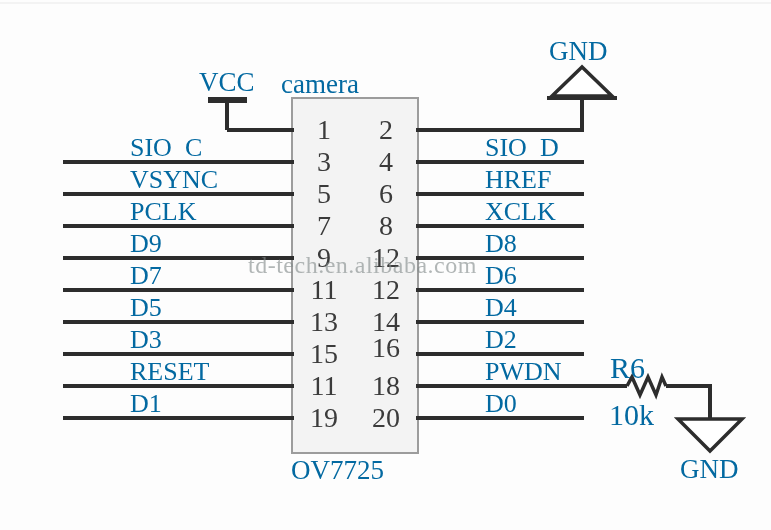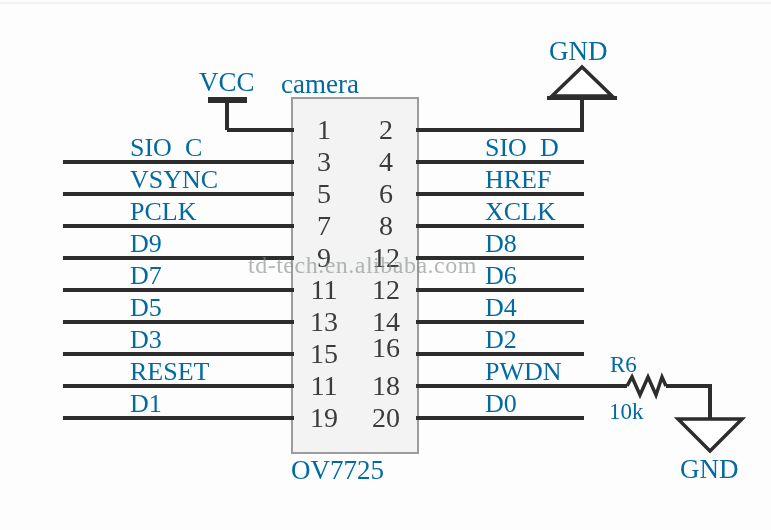--- a/index.html
+++ b/index.html
@@ -10,21 +10,21 @@
   .top-strip{position:absolute;top:2px;left:0;width:771px;height:2px;background:#f3f3f3;}
   svg.layer{position:absolute;left:0;top:0;}
   .lbl{position:absolute;color:#0369a1;line-height:1;white-space:pre;}
   .sig{font-size:26px;}
   .sig-left{left:130px;}
   .sig-right{left:485px;font-family:Liberation Serif, serif;}
   .pin{position:absolute;font-size:28px;color:#3b3b3b;line-height:30px;width:44px;text-align:center;white-space:pre;}
   .pin-left{left:302px;}
   .pin-right{left:364px;}
   .title{font-size:27px;}
-  .small{font-size:23px;}
+  .small{font-size:30px;}
   .wm{
     position:absolute;left:248px;top:252px;font-size:24px;letter-spacing:0.5px;
     color:rgba(130,138,138,0.62);white-space:pre;z-index:5;
   }
 </style>
 </head>
 <body>
 
 <div class="stage">
   <div class="top-strip"></div>

